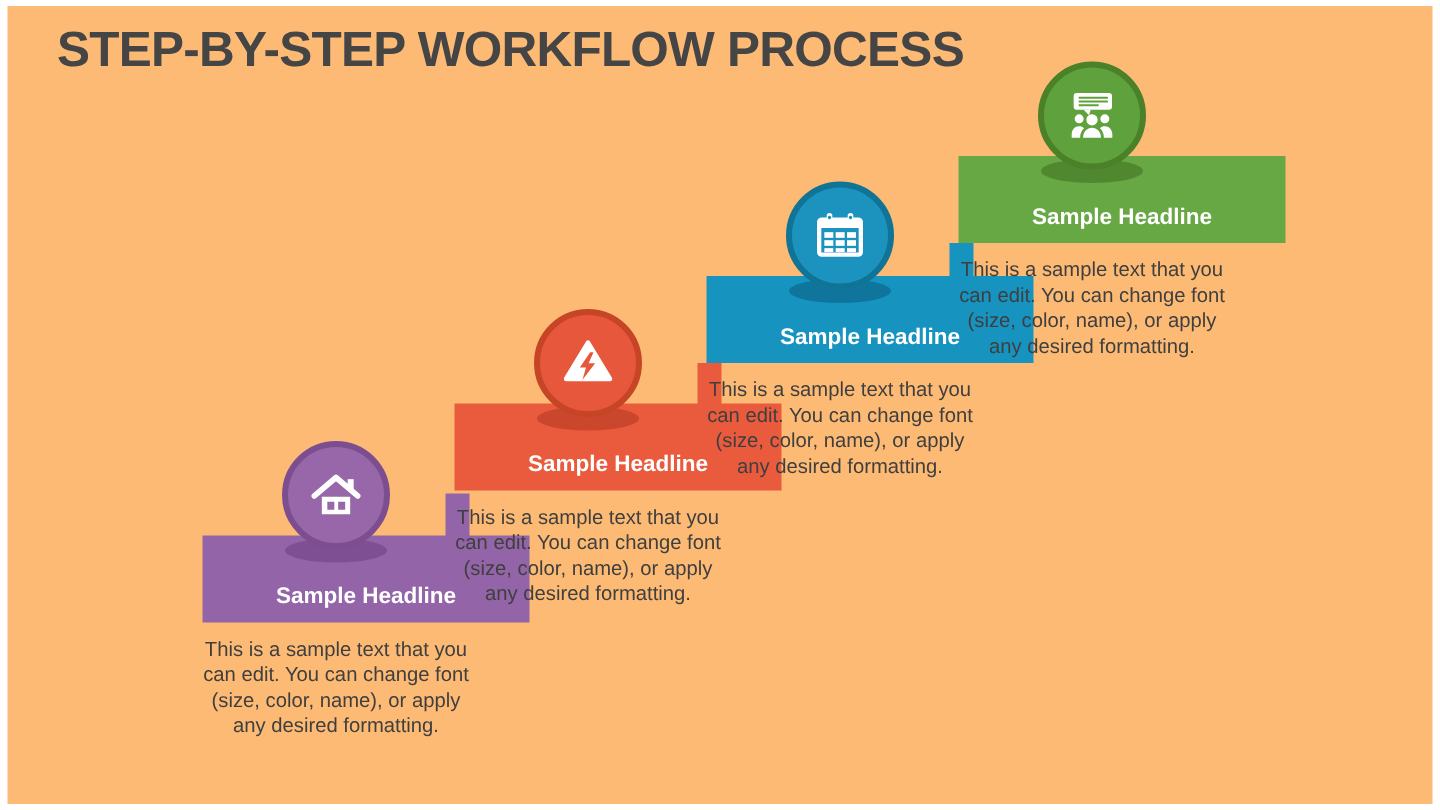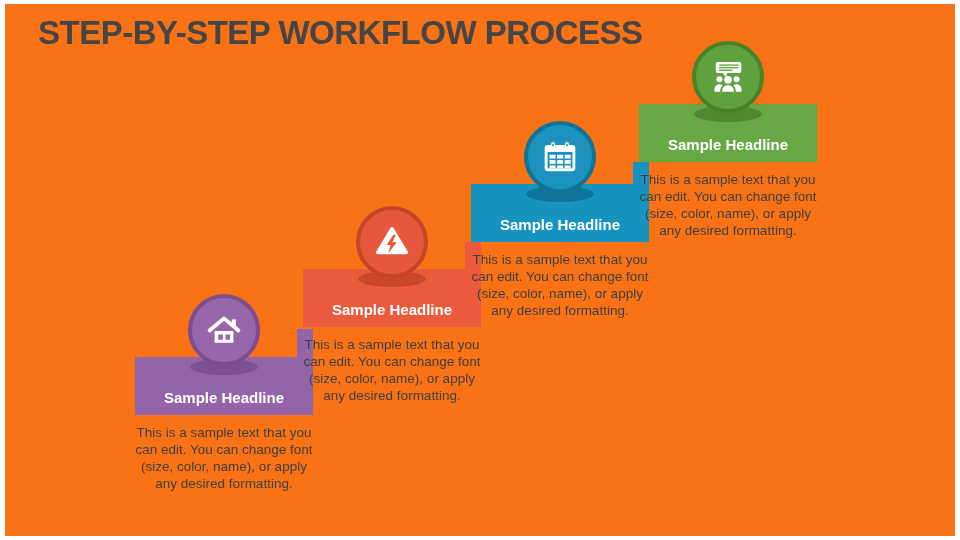--- a/index.html
+++ b/index.html
@@ -17,21 +17,21 @@
     font-size:33px;font-weight:bold;letter-spacing:-0.5px;
     color:#454545;
   }
   .step{position:absolute;width:178px;height:58px;}
   .step-1{left:130px;top:353px;}
   .step-2{left:298px;top:265px;}
   .step-3{left:466px;top:180px;}
   .step-4{left:634px;top:100px;}
   .bar{
     position:absolute;left:0;top:0;width:178px;height:58px;
-    background:var(--bar);z-index:2;
+    background:var(--bar);z-index:2;padding-left:40px;
   }
   .headline{
     position:absolute;left:0;bottom:9px;width:100%;
     text-align:center;color:#ffffff;font-weight:bold;font-size:15px;
   }
   .riser{
     position:absolute;left:162px;width:16px;background:var(--bar);z-index:1;
   }
   .step-1 .riser{top:-28px;height:30px;}
   .step-2 .riser{top:-27px;height:29px;}
@@ -49,21 +49,21 @@
   .circle svg{width:40px;height:40px;display:block;}
   .body-text{
     position:absolute;left:-14px;top:67px;width:206px;
     text-align:center;font-size:13.5px;line-height:17px;
     color:#3F3F3F;white-space:pre-line;z-index:2;
   }
 </style>
 </head>
 <body>
 
-<div class="slide" style="background: #f97316;">
+<div class="slide" style="background: #fdba74;">
 
   <div class="title" style="color: rgb(69, 69, 69);">STEP-BY-STEP WORKFLOW PROCESS</div>
 
   <div class="step step-1" style="--bar: #9365A8; --cfill: #9767A9; --cborder: #7C4E90; --shadow: #7A4B8E;">
     <div class="riser"></div>
     <div class="bar">
       <div class="headline">Sample Headline</div>
     </div>
     <div class="circle-shadow"></div>
     <div class="circle">

